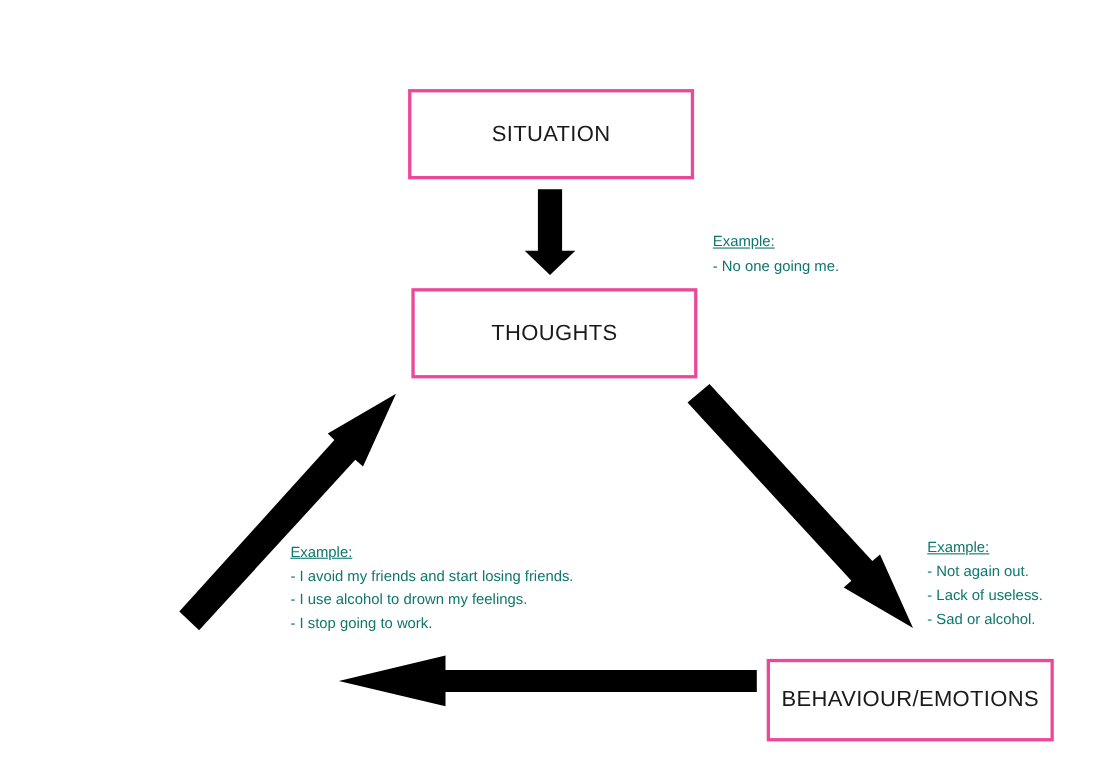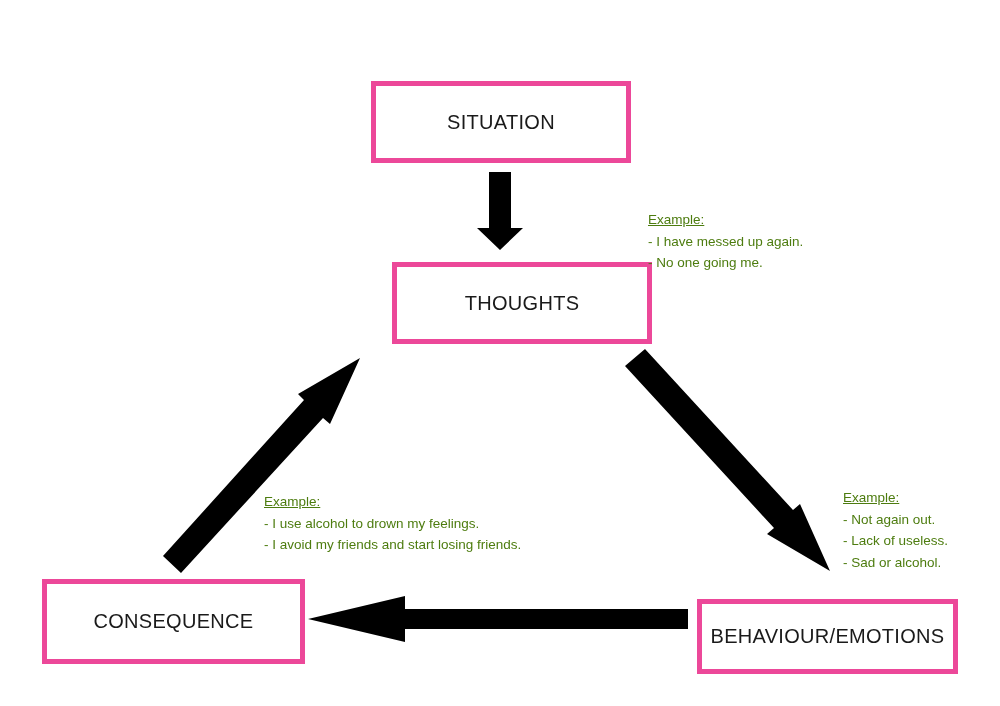--- a/index.html
+++ b/index.html
@@ -20,39 +20,39 @@
     position: absolute;
     left: 0;
     top: 0;
     width: 1000px;
     height: 706px;
     pointer-events: none;
   }
   .node {
     position: absolute;
     box-sizing: border-box;
-    border: 5px solid #ec4899;
+    border: 3px solid #ec4899;
     background: #ffffff;
     display: flex;
     align-items: center;
     justify-content: center;
     font-size: 20px;
     letter-spacing: 0.3px;
     color: #1a1a1a;
     text-align: center;
   }
   .node-situation   { left: 371px; top:  81px; width: 260px; height: 82px; }
-  .node-thoughts    { left: 392px; top: 262px; width: 260px; height: 82px; }
+  .node-thoughts    { left: 374px; top: 262px; width: 260px; height: 82px; }
   .node-consequence { left:  42px; top: 579px; width: 263px; height: 85px; }
   .node-behaviour   { left: 697px; top: 599px; width: 261px; height: 75px; }
   .example {
     position: absolute;
     font-size: 13.5px;
     line-height: 21.5px;
-    color: #4d7c0f;
+    color: #0f766e;
     white-space: nowrap;
   }
   .example .heading { text-decoration: underline; }
   .example-thoughts    { left: 648px; top: 209px; }
   .example-behaviour   { left: 843px; top: 487px; }
   .example-consequence { left: 264px; top: 491px; }
   .arrow-shape { fill: #000000; stroke: none; }
 </style>
 </head>
 <body>
@@ -71,36 +71,33 @@
   </div>
 
   <div class="node node-thoughts">
     <span>THOUGHTS</span>
   </div>
 
   <div class="node node-behaviour">
     <span>BEHAVIOUR/EMOTIONS</span>
   </div>
 
-  <div class="node node-consequence">
-    <span>CONSEQUENCE</span>
-  </div>
 
   <div class="example example-thoughts">
     <div class="heading">Example:</div>
-    <div>- I have messed up again.</div>
     <div>- No one going me.</div>
   </div>
 
   <div class="example example-behaviour">
     <div class="heading">Example:</div>
     <div>- Not again out.</div>
     <div>- Lack of useless.</div>
     <div>- Sad or alcohol.</div>
   </div>
 
   <div class="example example-consequence">
     <div class="heading">Example:</div>
+    <div>- I avoid my friends and start losing friends.</div>
     <div>- I use alcohol to drown my feelings.</div>
-    <div>- I avoid my friends and start losing friends.</div>
+    <div>- I stop going to work.</div>
   </div>
 
 </div>
 
 </body></html>

